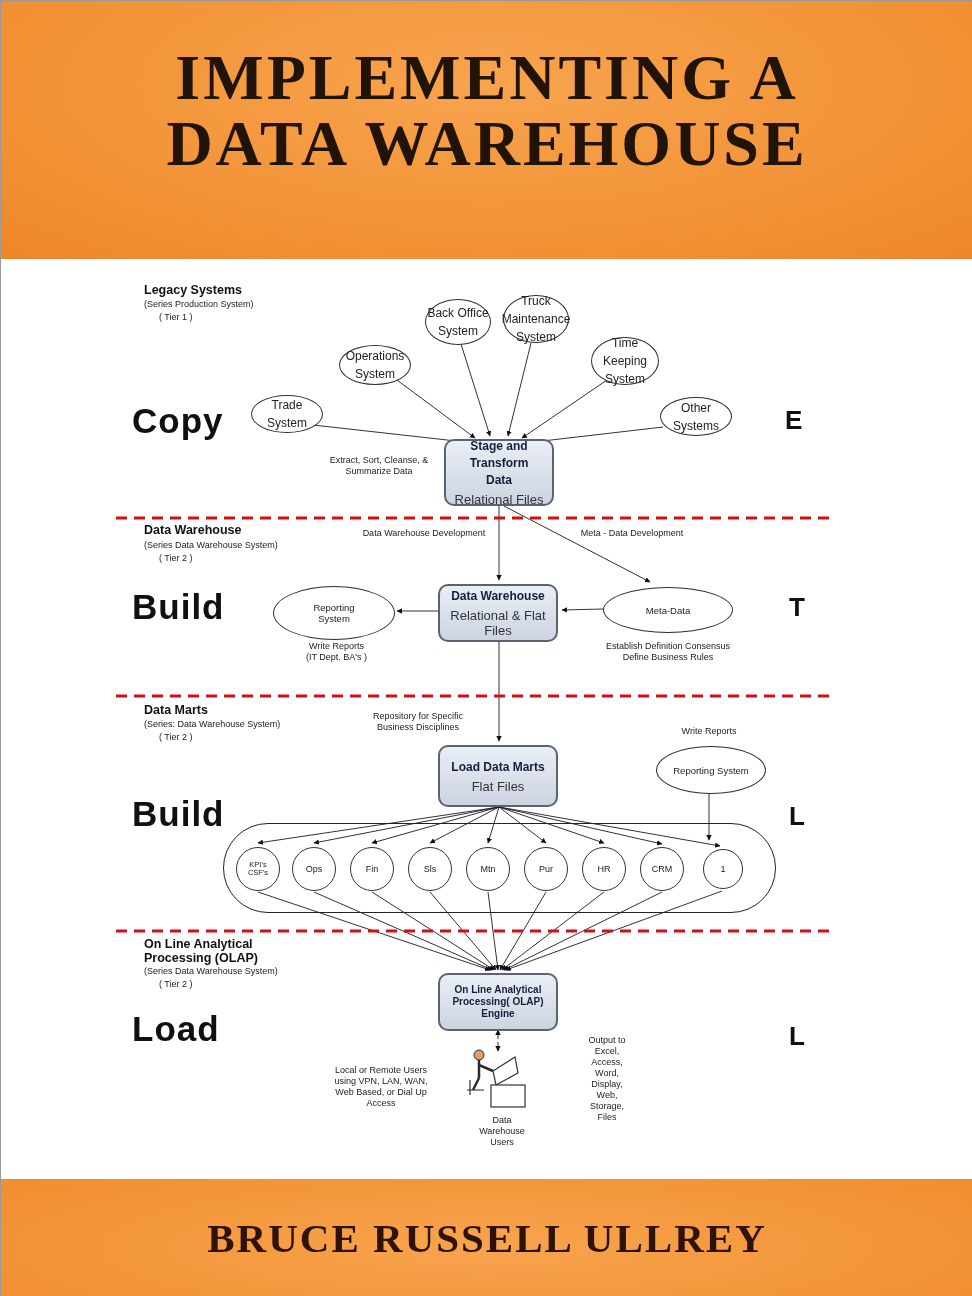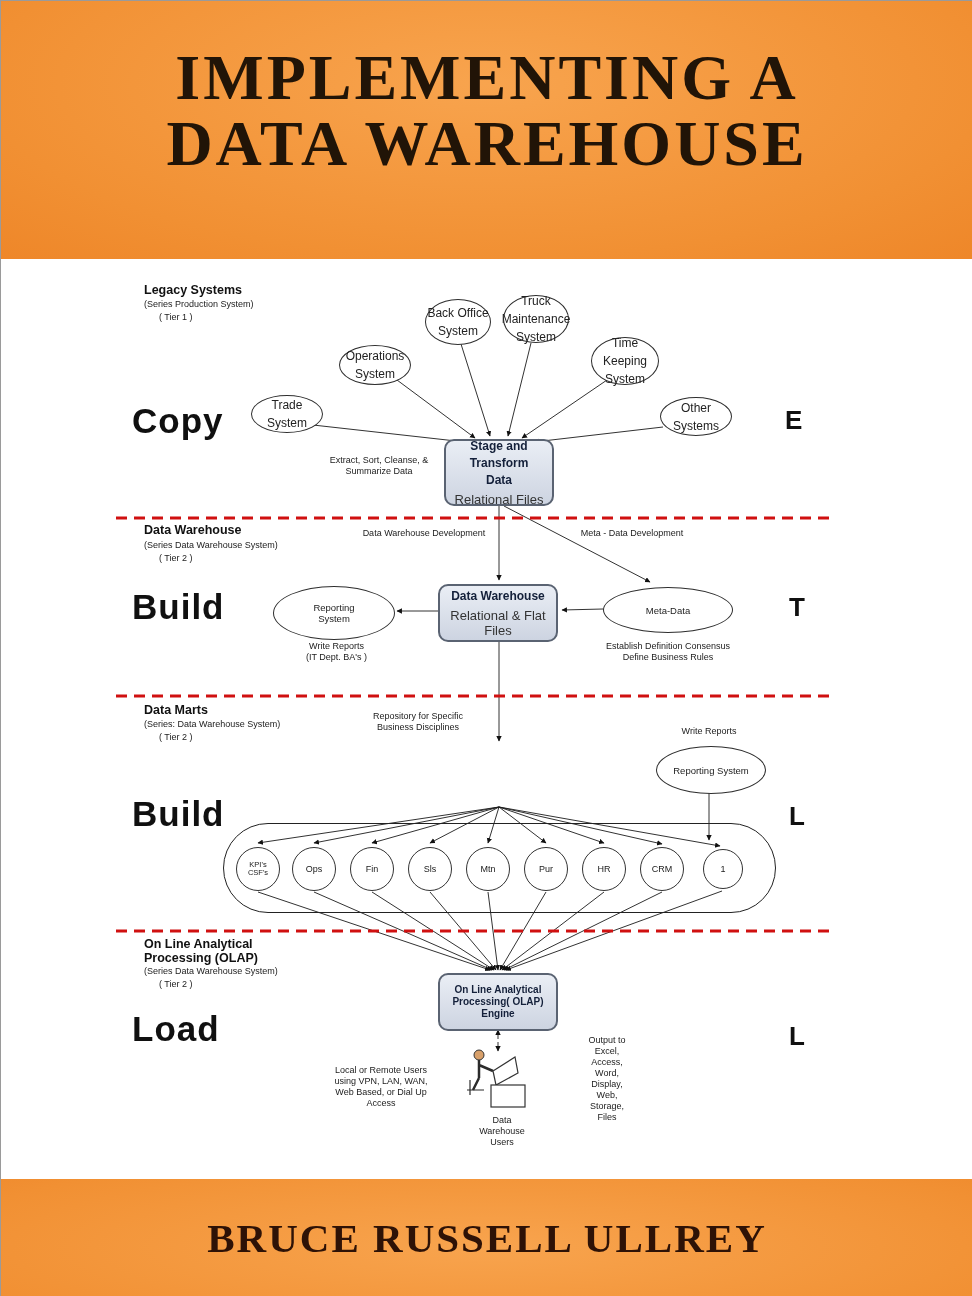--- a/index.html
+++ b/index.html
@@ -163,20 +163,24 @@
 
     <div class="abs h" style="left:143px;top:444px;">Data Marts</div>
     <div class="abs s" style="left:143px;top:460px;">(Series: Data Warehouse System)</div>
     <div class="abs s" style="left:158px;top:473px;">( Tier 2 )</div>
 
     <div class="abs note" style="left:352px;top:452px;width:130px;">Repository for  Specific
 Business Disciplines</div>
     <div class="abs note" style="left:668px;top:467px;width:80px;">Write Reports</div>
     <div class="abs ell ell2" style="left:655px;top:487px;width:108px;height:46px;">Reporting System</div>
 
+    <div class="abs box" style="left:437px;top:486px;width:120px;height:62px;">
+      <div class="bt">Load Data Marts</div>
+      <div class="bf">Flat Files</div>
+    </div>
 
     <div class="abs big" style="left:131px;top:535px;">Build</div>
     <div class="abs letter" style="left:788px;top:542px;">L</div>
 
     <div class="abs marts-frame" style="left:222px;top:564px;width:553px;height:90px;"></div>
     <div class="abs circ small-text" style="left:235px;top:588px;width:44px;height:44px;">KPI's
 CSF's</div>
     <div class="abs circ" style="left:291px;top:588px;width:44px;height:44px;">Ops</div>
     <div class="abs circ" style="left:349px;top:588px;width:44px;height:44px;">Fin</div>
     <div class="abs circ" style="left:407px;top:588px;width:44px;height:44px;">Sls</div>

